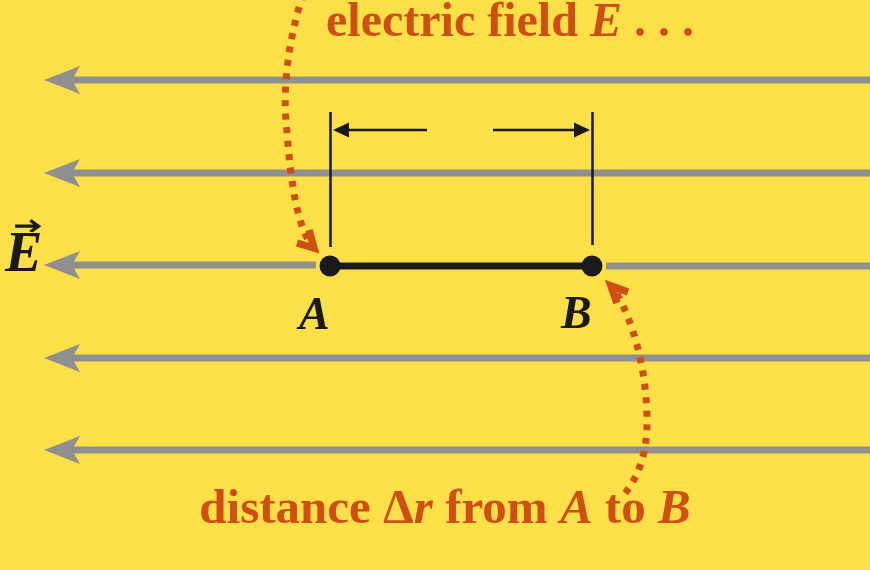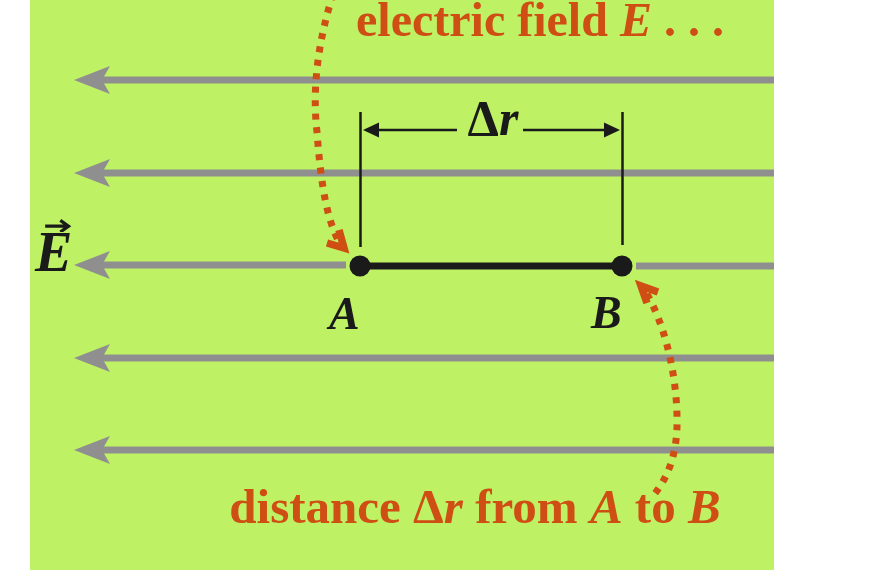--- a/index.html
+++ b/index.html
@@ -2,21 +2,21 @@
 <html style="--orange: #cf4e14; --gray: #8f8f8f; --black: #1a1a1a;"><head>
 <meta charset="utf-8">
 <style>
   :root{
     --orange:#cf4e14;
     --gray:#8f8f8f;
     --black:#1a1a1a;
   }
   *{margin:0;padding:0;box-sizing:border-box;}
   body{background:#fff;font-family:"Liberation Serif","DejaVu Serif",serif;}
-  .figure{position:relative;width:744px;height:570px;background:#bef264;overflow:hidden;margin-left:30px;}
+  .figure{position:relative;width:870px;height:570px;background:#fde047;overflow:hidden;}
   .figure svg.diagram{position:absolute;left:0;top:0;}
 
   
   .g-line{stroke:var(--gray);stroke-width:7;fill:none;}
   .g-head{fill:var(--gray);stroke:none;}
   .k-line{stroke:var(--black);stroke-width:7;fill:none;}
   .k-thin{stroke:var(--black);stroke-width:2.5;fill:none;}
   .k-fill{fill:var(--black);stroke:none;}
   .o-dots{stroke:var(--orange);stroke-width:7;fill:none;stroke-dasharray:6 7.5;stroke-linecap:butt;}
   .o-chev{stroke:var(--orange);stroke-width:7.5;fill:none;stroke-linejoin:miter;stroke-linecap:butt;}
@@ -98,23 +98,20 @@
     <span>electric field </span><span class="vec"><span>E</span></span><span> . . .</span>
   </div>
 
   <div class="e-field-label">
     <svg class="vec-arrow" viewBox="0 0 24 12">
         <path d="M1,7 H20 M14,2 L21,7 L14,12"></path>
       </svg>
     <span>E</span>
   </div>
 
-  <div class="delta-r">
-    <span>Δ</span><span class="it">r</span>
-  </div>
 
   <div class="pt-label a-label">A</div>
   <div class="pt-label b-label">B</div>
 
   <div class="cap bottom-caption">
     <div>
       <span>distance </span><span>Δ</span><span class="it">r</span><span> from </span><span class="it">A</span><span> to </span><span class="it">B</span>
     </div>
   </div>
 

